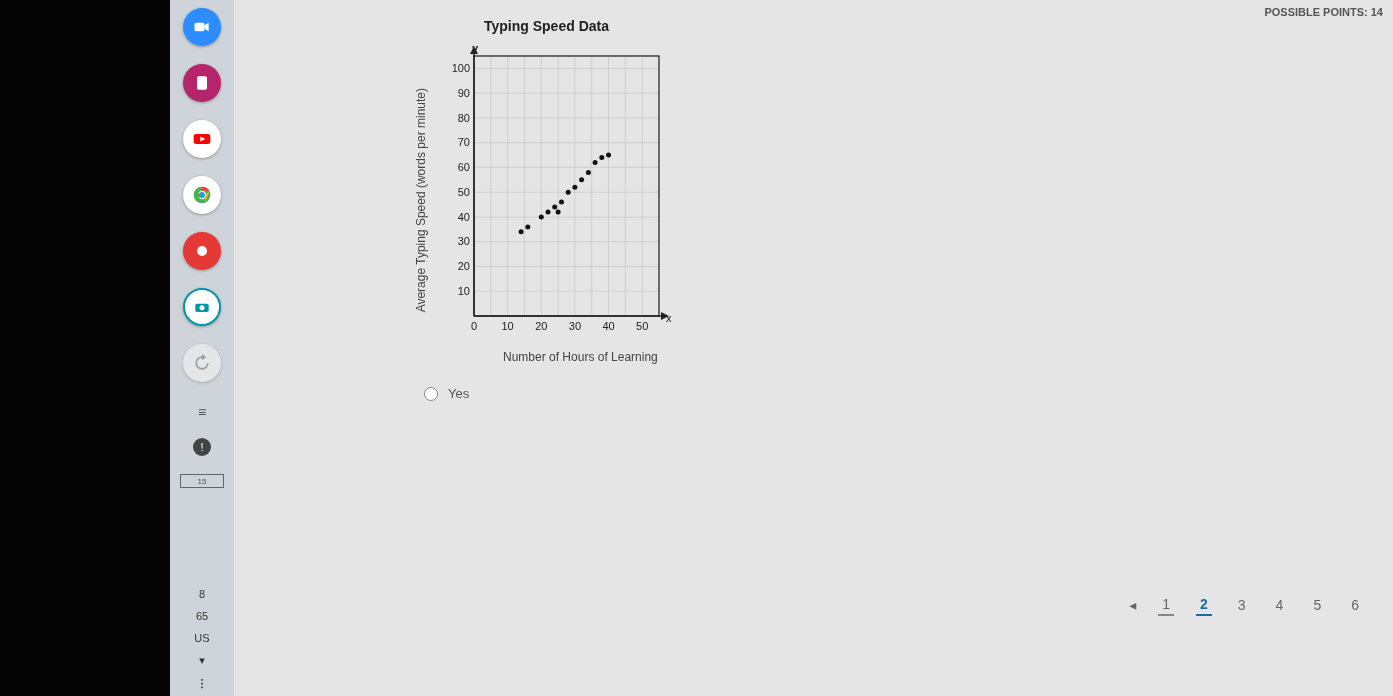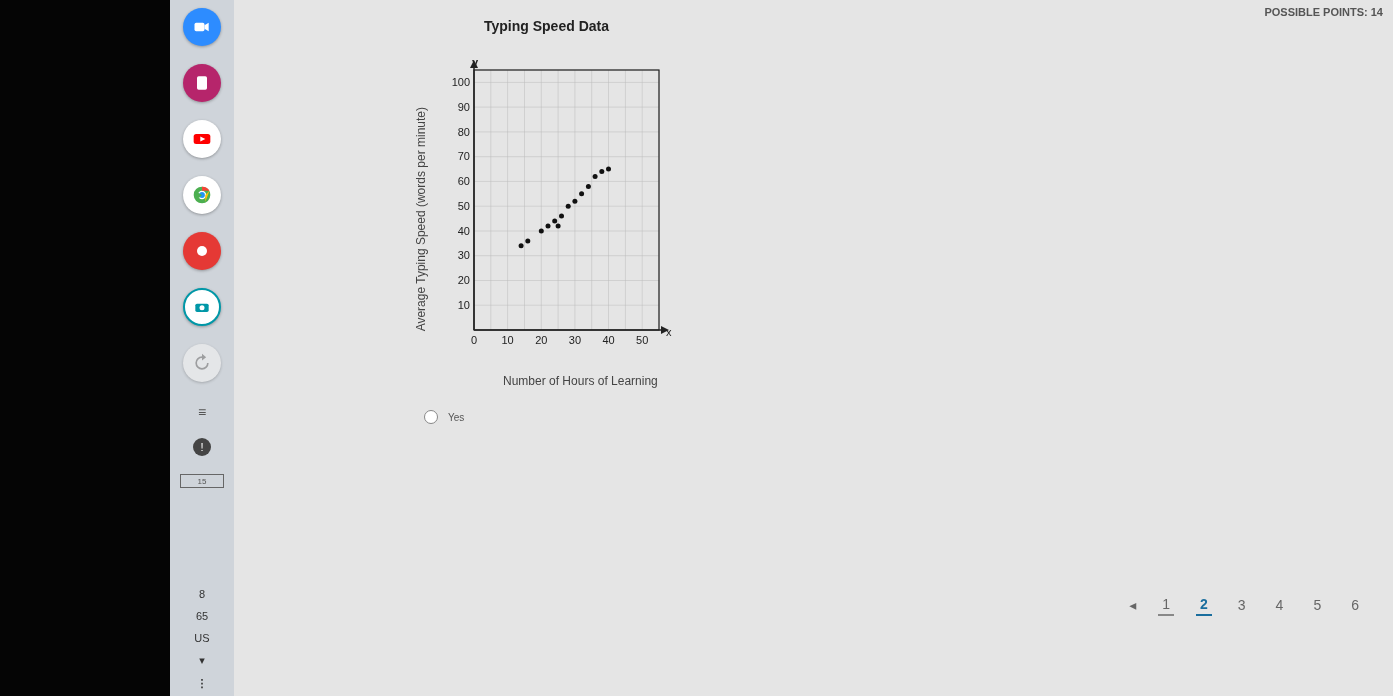--- a/index.html
+++ b/index.html
@@ -37,41 +37,41 @@
     background: #e5e5e5;
     position: relative;
     padding: 10px 40px 10px 180px;
     color: #333;
   }
   .points {
     position: absolute; top: 6px; right: 10px;
     font-size: 11px; color: #555; font-weight: bold;
   }
   .chart-block { margin-top: 8px; }
-  .chart-title { font-size: 14px; font-weight: bold; color: #222; margin-left: 70px; margin-bottom: 16px;}
+  .chart-title { font-size: 14px; font-weight: bold; color: #222; margin-left: 70px; margin-bottom: 2px;}
   .chart-row { display: flex; align-items: center; }
   .ylabel-wrap { display:flex; flex-direction:column; justify-content:center; align-items:center; margin-right:6px;}
   .ylabel { writing-mode: vertical-rl; transform: rotate(180deg); font-size: 12px; color:#444; text-align:center; line-height:1.2;}
   .chart-area {
     position: relative;
   }
   .chart-svg { width: 240px; height: 300px; }
-  .xlabel { font-size: 12px; color:#444; text-align:center; margin-top:20px; margin-left: 52px;}
+  .xlabel { font-size: 12px; color:#444; text-align:center; margin-top:10px; margin-left: 52px;}
   .y-label-text { font-size:11px; fill:#222; }
   .grid-line { stroke:#bbb; stroke-width:0.5; }
   .axis { stroke:#222; stroke-width:1.5; }
   .dot { fill:#111; }
   .axis-label { font-size:11px; fill:#222; text-anchor:middle;}
   .question { margin-top: 28px; font-size: 14px; color:#444; }
   .options { margin-top: 22px; margin-left: 10px; }
   .option { display:flex; align-items:center; gap:10px; margin-bottom: 18px; cursor:pointer;}
   .radio {
     width:14px; height:14px; border:1.5px solid #888; border-radius:50%; background:#fff;
   }
-  .option span { font-size:10px; color:#555;}
+  .option span { font-size:13px; color:#555;}
   .pager {
     position:absolute; bottom: 80px; right: 30px;
     display:flex; align-items:center; gap:22px;
     font-size:14px; color:#666;
   }
   .pager .pg { cursor:pointer; padding:2px 4px;}
   .pager .pg.active { color:#1a6e9e; border-bottom:2px solid #1a6e9e; font-weight:bold;}
   .pager .pg.cur { border-bottom:2px solid #888;}
   .arrow { font-size:14px; }
 </style>

